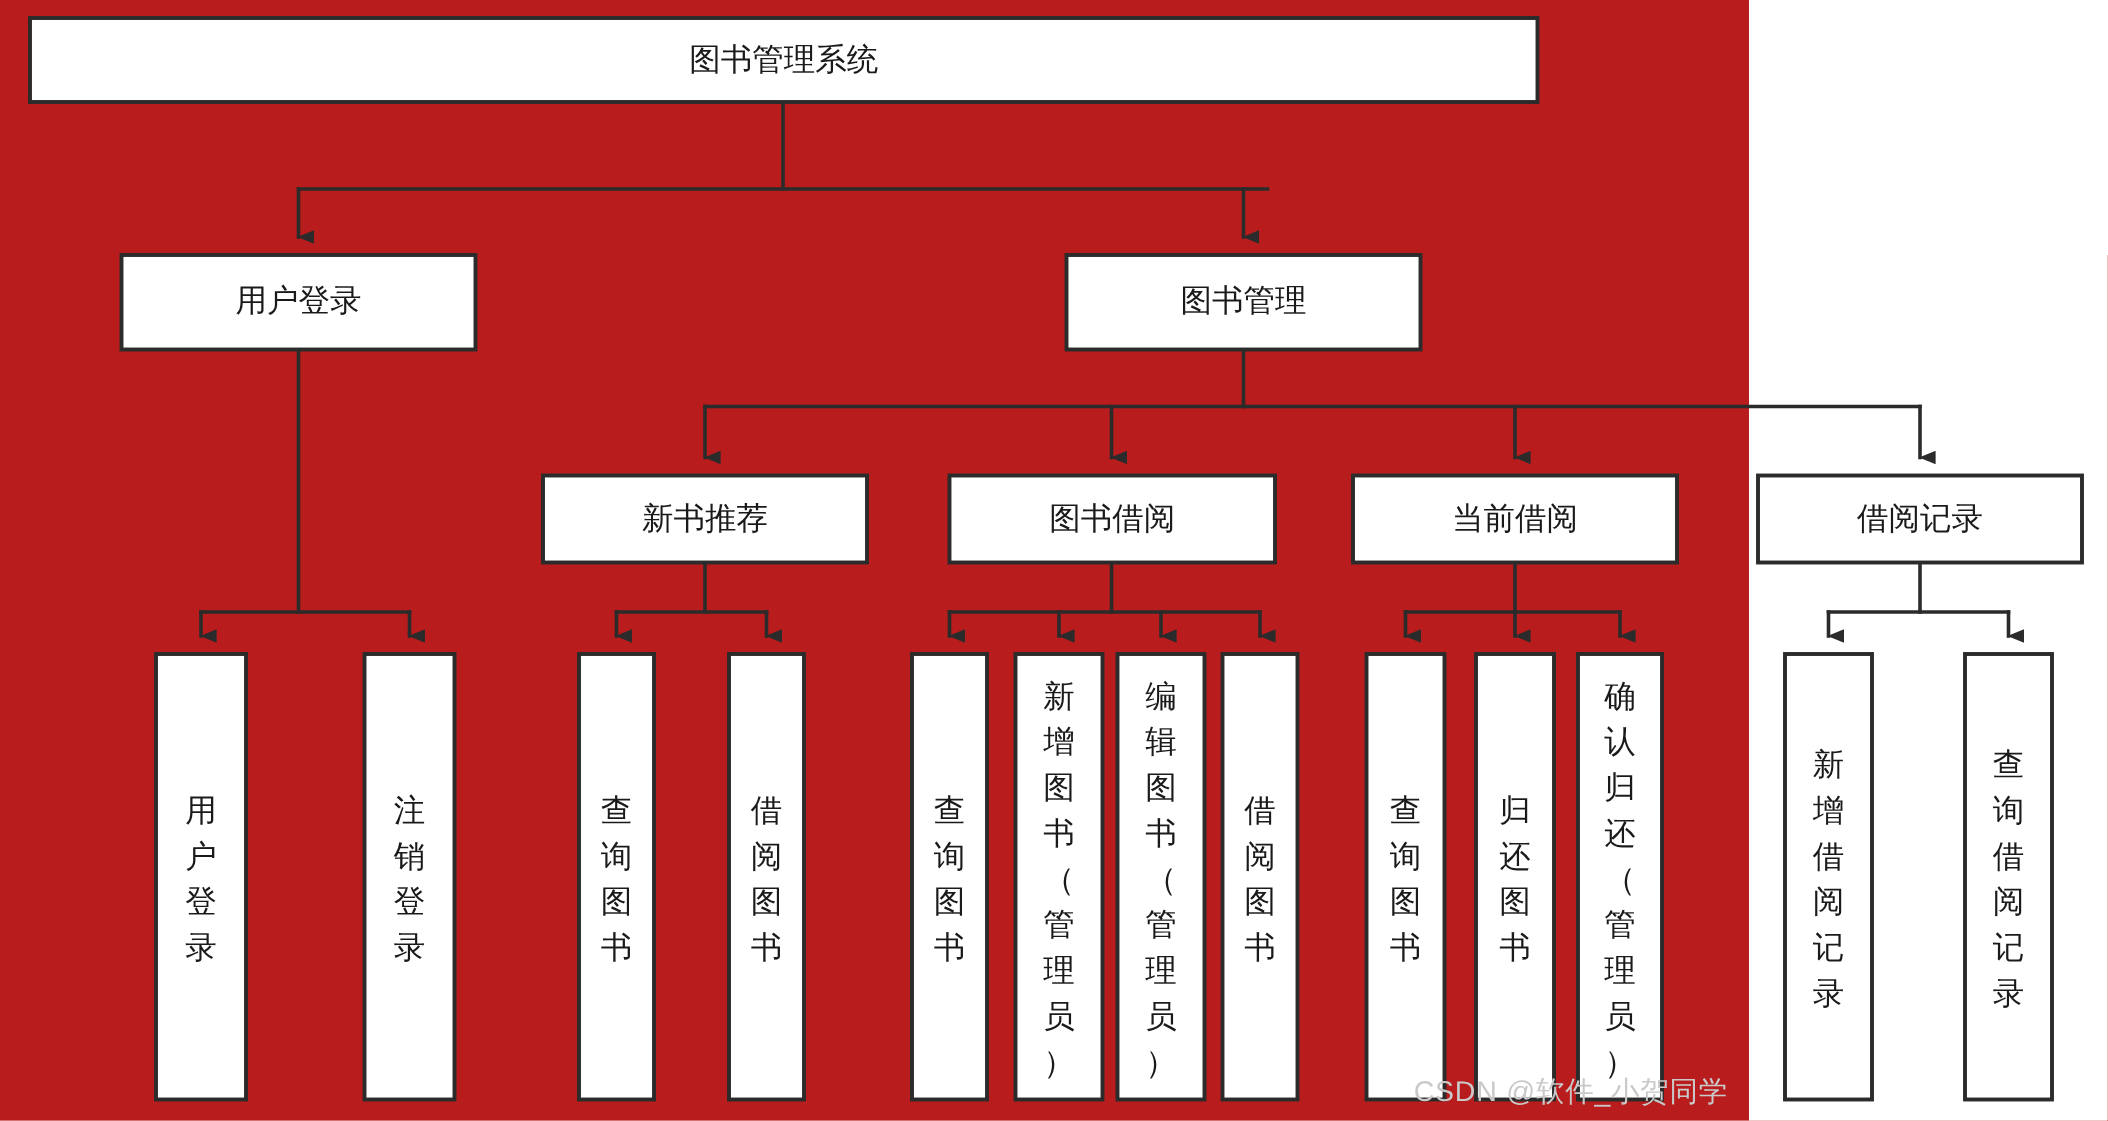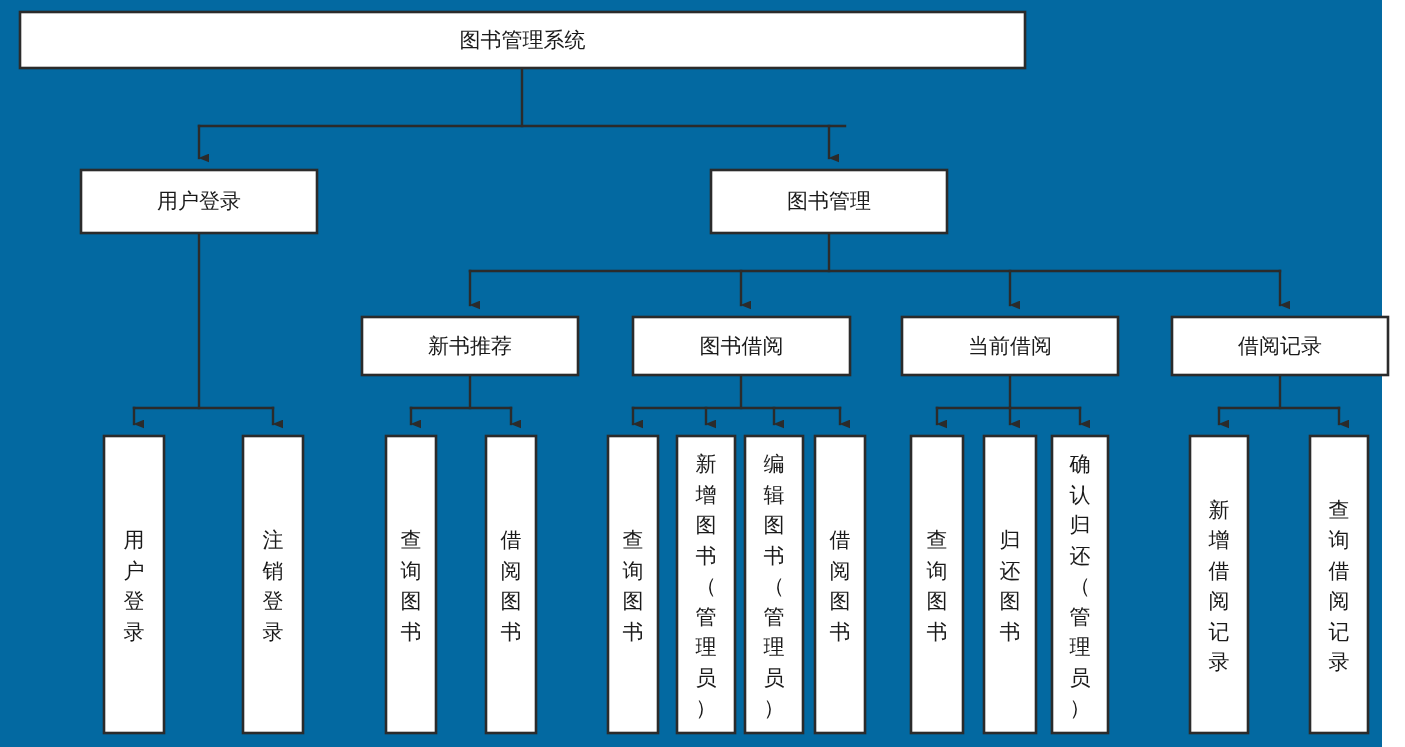--- a/index.html
+++ b/index.html
@@ -8,23 +8,23 @@
     background: #ffffff;
   }
   body {
     width: 1405px;
     height: 747px;
     font-family: "Liberation Sans", "DejaVu Sans", sans-serif;
     overflow: hidden;
   }
   #diagram-root {
     position: relative;
-    width: 1382px;
+    width: 1166px;
     height: 747px;
-    background: #0369a1;
+    background: #b91c1c;
   }
   svg#flowchart {
     position: absolute;
     top: 0;
     left: 0;
     width: 1405px;
     height: 747px;
   }
   .node-box {
     fill: #ffffff;
@@ -212,13 +212,14 @@
           <rect class="node-box" x="1190" y="436" width="58" height="297"></rect>
           <text class="node-label-v" x="1219"><tspan x="1219" y="516.79">新</tspan><tspan x="1219" y="547.29">增</tspan><tspan x="1219" y="577.79">借</tspan><tspan x="1219" y="608.29">阅</tspan><tspan x="1219" y="638.79">记</tspan><tspan x="1219" y="669.29">录</tspan></text>
         </g>
         <g>
           <rect class="node-box" x="1310" y="436" width="58" height="297"></rect>
           <text class="node-label-v" x="1339"><tspan x="1339" y="516.79">查</tspan><tspan x="1339" y="547.29">询</tspan><tspan x="1339" y="577.79">借</tspan><tspan x="1339" y="608.29">阅</tspan><tspan x="1339" y="638.79">记</tspan><tspan x="1339" y="669.29">录</tspan></text>
         </g>
       </g>
   </svg>
 
+  <div class="watermark">CSDN @软件_小贺同学</div>
 </div>
 
 </body></html>

